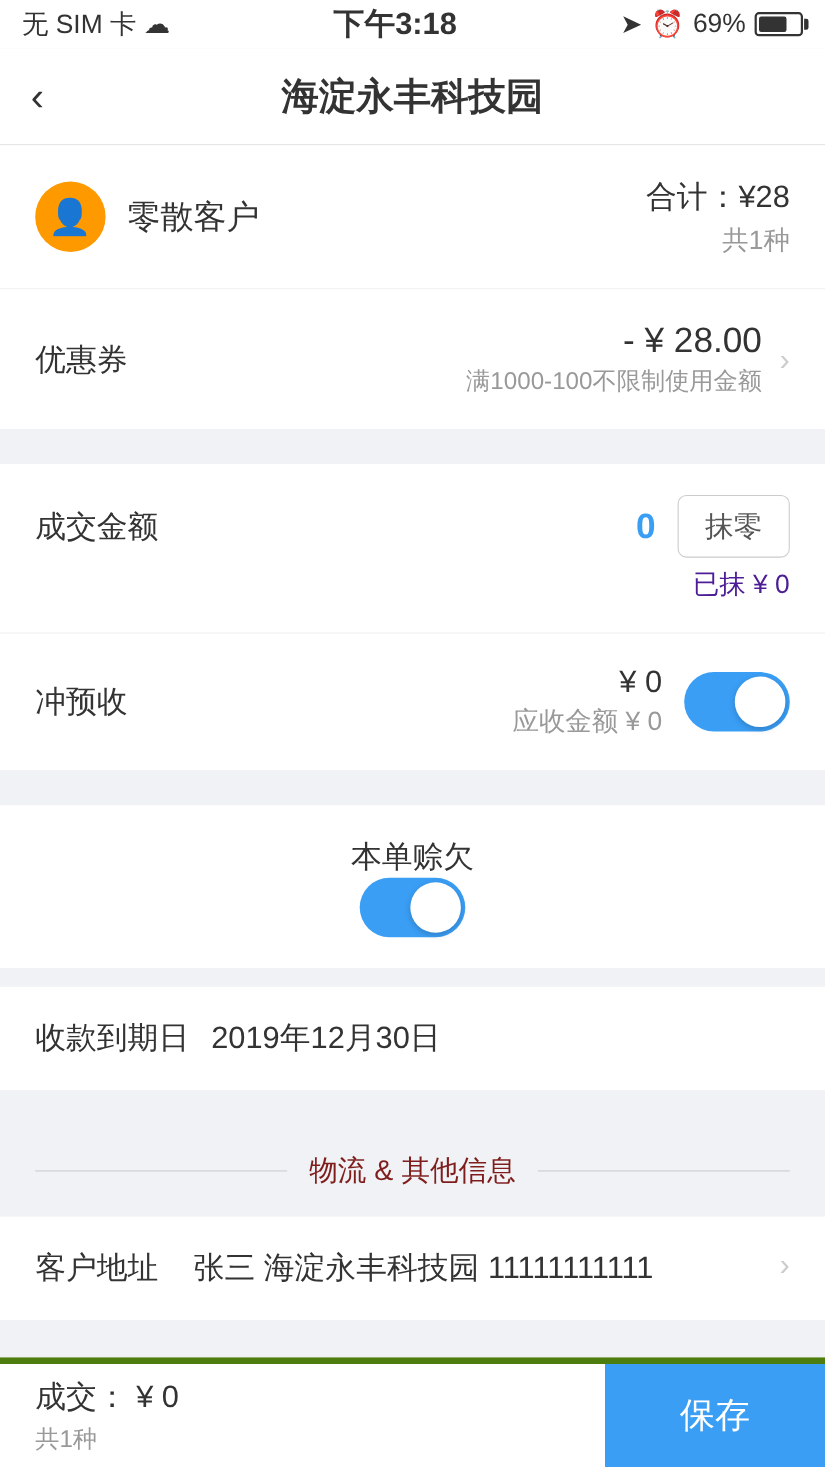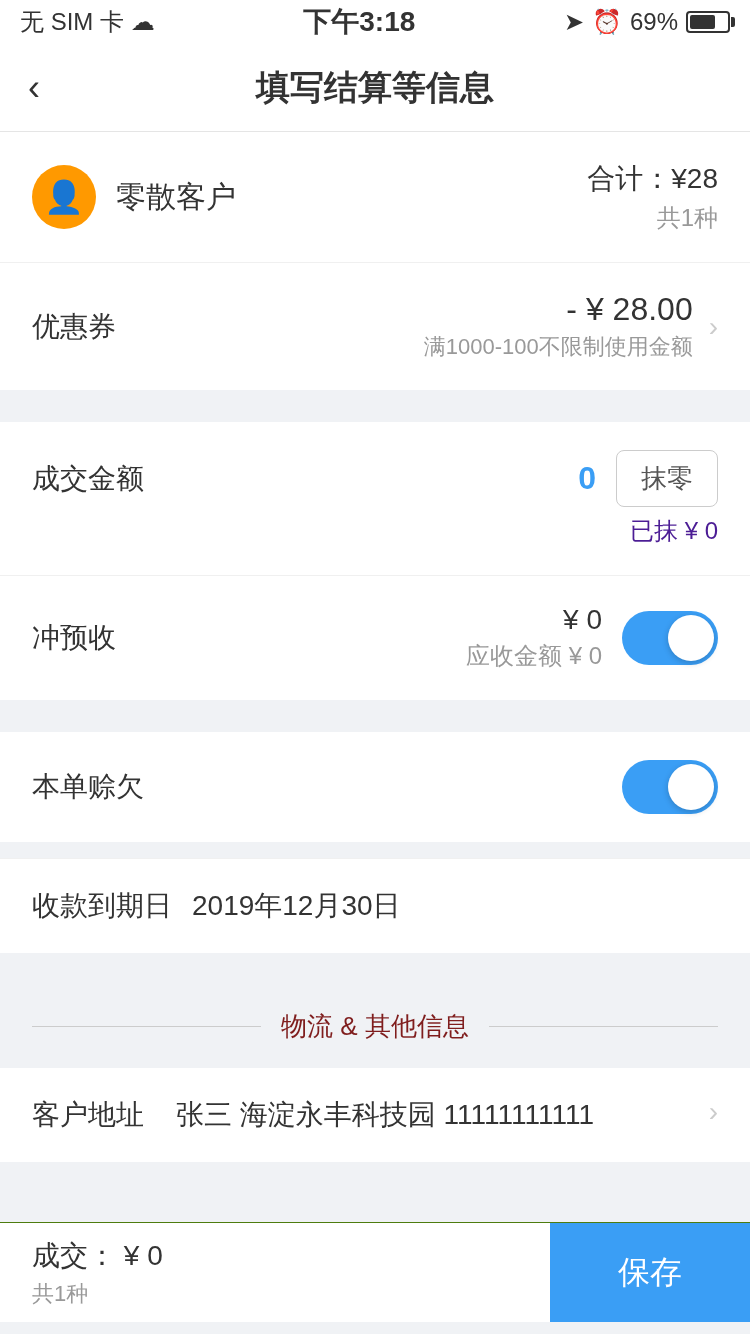--- a/index.html
+++ b/index.html
@@ -283,20 +283,21 @@
     }
 
     
     .debt-section {
       background: #fff;
       margin-bottom: 16px;
       padding: 28px 32px;
       display: flex;
       align-items: center;
       justify-content: space-between;
+      flex-direction: column;
     }
     .debt-label {
       font-size: 28px;
       color: #333;
     }
 
     
     .due-date-section {
       background: #fff;
       padding: 28px 32px;
@@ -351,27 +352,27 @@
     .address-value {
       font-size: 28px;
       color: #333;
       margin-left: 32px;
       flex: 1;
     }
 
     
     .bottom-bar {
       position: fixed;
-      bottom: 12px;
+      bottom: 0;
       width: 750px;
       height: 100px;
       display: flex;
       align-items: stretch;
       background: #fff;
-      border-top: 1px solid #4d7c0f;
+      border-top: 6px solid #4d7c0f;
     }
     .bottom-summary {
       flex: 1;
       display: flex;
       flex-direction: column;
       justify-content: center;
       padding-left: 32px;
     }
     .bottom-summary-main {
       font-size: 28px;
@@ -418,21 +419,21 @@
     <span>⏰</span>
     <span>69%</span>
     <span class="battery-icon">
       <span class="battery-fill"></span>
     </span>
   </div>
 </div>
 
 <div class="nav-bar">
   <span class="nav-back">‹</span>
-  <span class="nav-title">填写结算等信息</span>
+  <span class="nav-title">海淀永丰科技园</span>
 </div>
 
 <div class="content">
 
   <div class="section">
     <div class="customer-row">
       <div class="customer-left">
         <div class="customer-avatar">
           <span>👤</span>
         </div>

